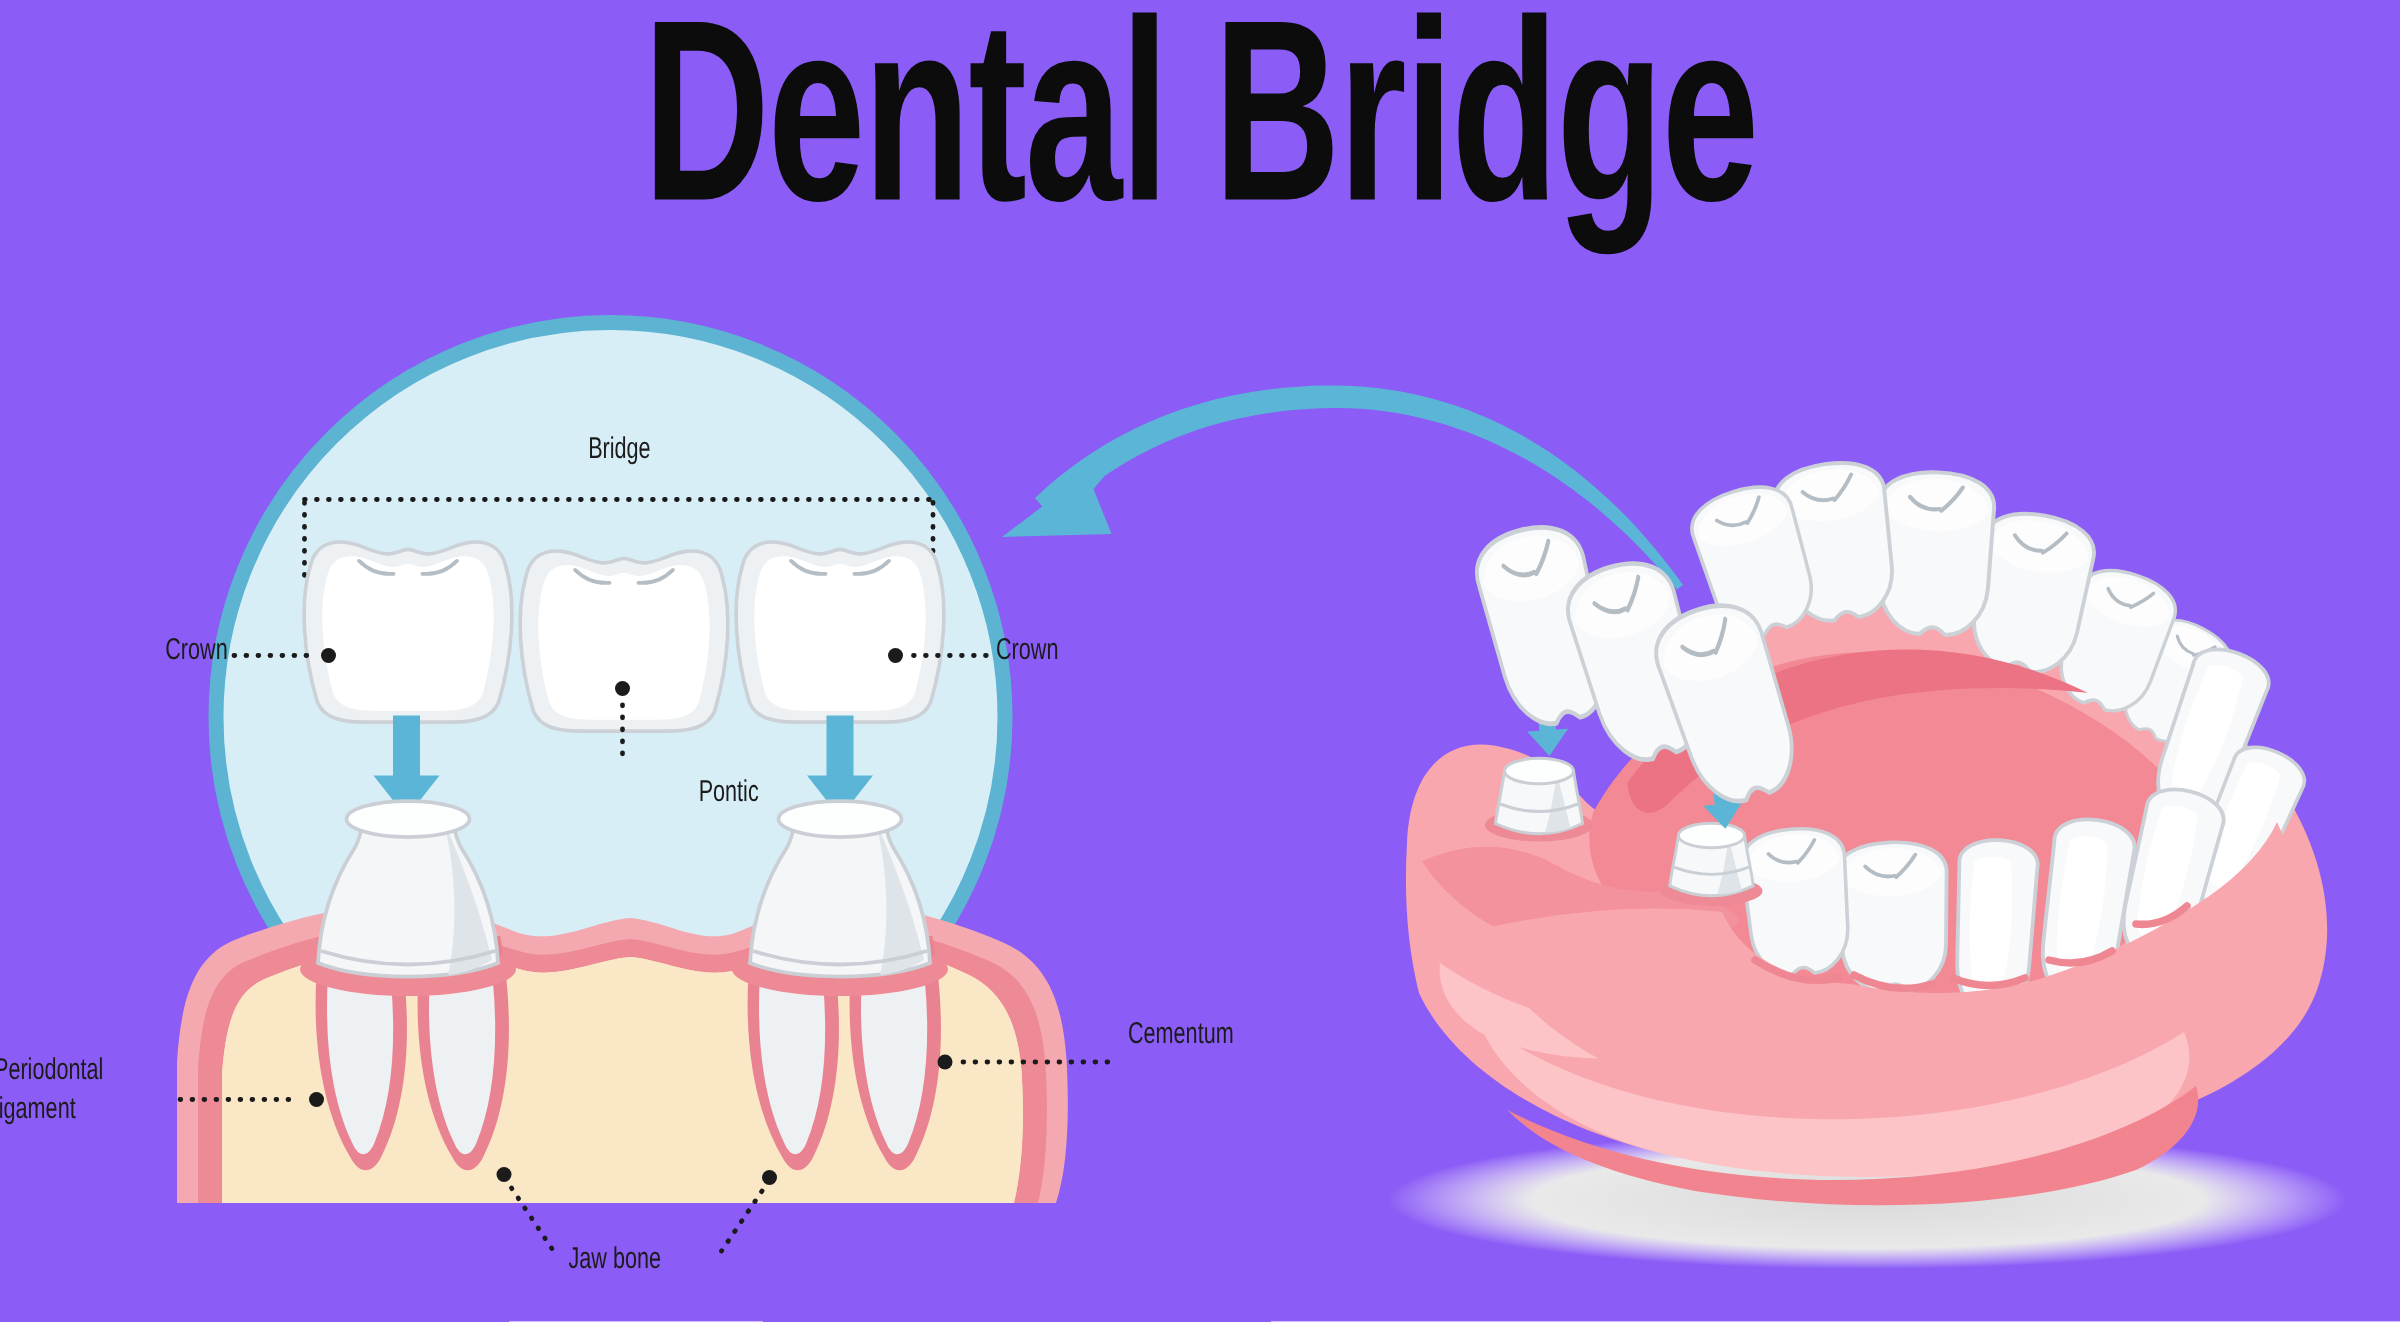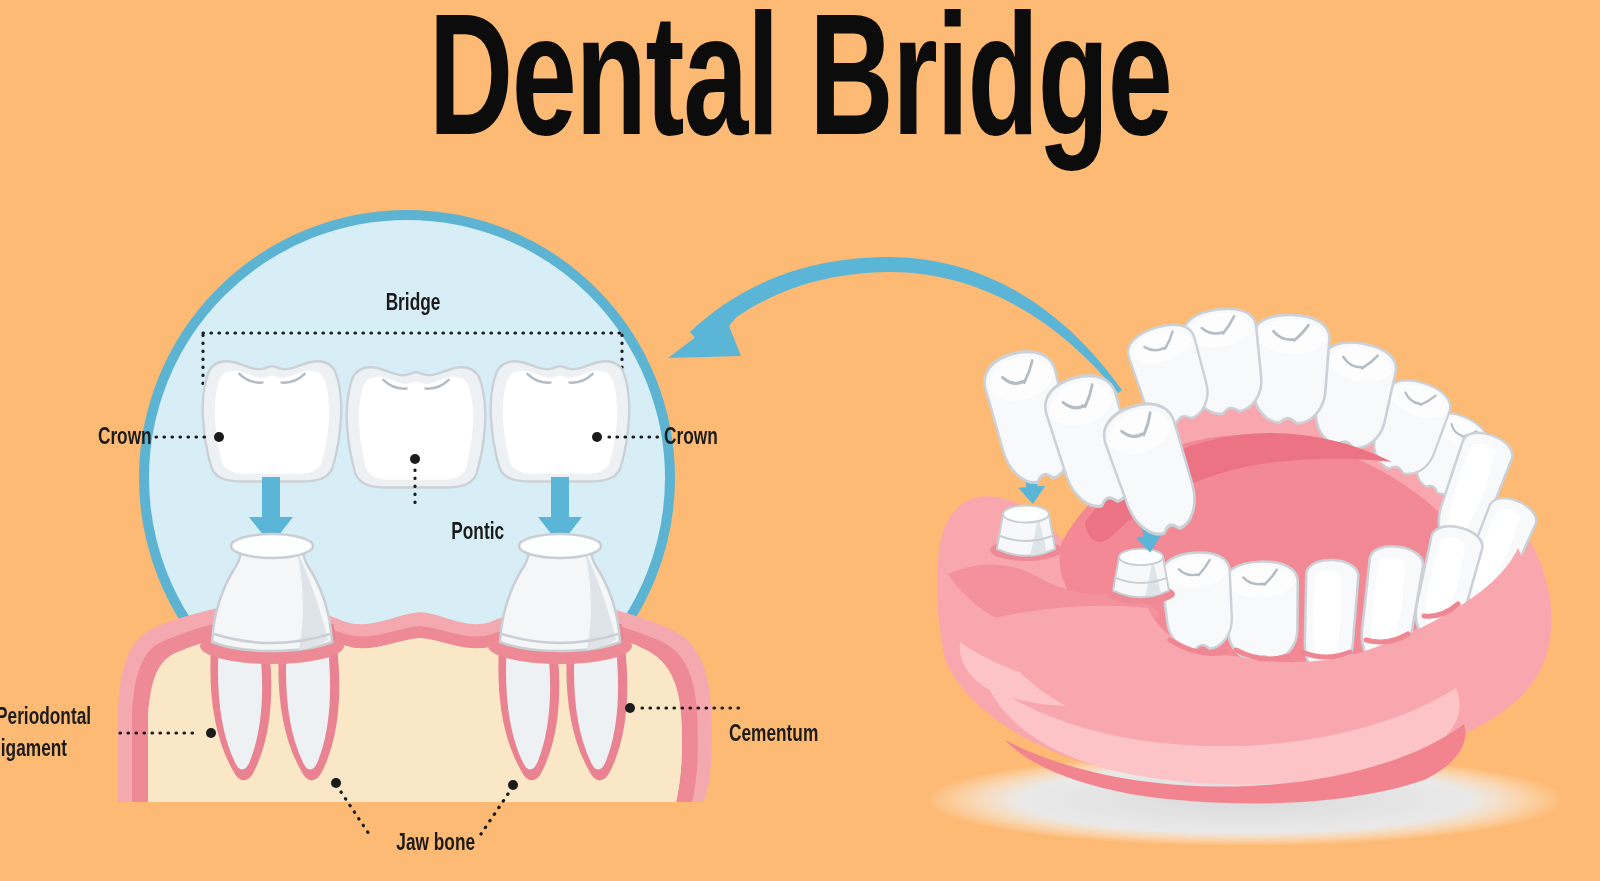--- a/index.html
+++ b/index.html
@@ -1,18 +1,18 @@
 <!DOCTYPE html>
 <html style="--ink: #1b1b1b; --accent: #5bb5d6; --circle_fill: #d8eef6; --circle_stroke: #5cb4d2; --gum: #f9a7ae; --gum_dark: #ee8a95; --gum_mid: #f3929d; --gum_light: #fcc4c7; --bone: #f9e7c6; --speckle: #c2a077; --speckle2: #b39167; --tooth: #ffffff; --tooth_shade: #e3e7ea; --tooth_outline: #cbd1d6;"><head>
 <meta charset="utf-8">
 <style>
   html,body{margin:0;padding:0;background:#ffffff;}
-  #stage{position:relative;width:1600px;height:881px;overflow:hidden;background:#fdba74;
+  #stage{position:relative;width:1600px;height:881px;overflow:hidden;background:#8b5cf6;
          font-family:"Liberation Sans","DejaVu Sans",sans-serif;}
-  .lbl{position:absolute;color:var(--ink);font-weight:bold;font-size:24px;line-height:1.32;white-space:nowrap;}
+  .lbl{position:absolute;color:var(--ink);font-weight:normal;font-size:20px;line-height:1.32;white-space:nowrap;}
   .lbl .sq{display:inline-block;transform:scaleX(.72);}
   .lbl.al-left .sq{transform-origin:left center;}
   .lbl.al-right .sq{transform-origin:right center;}
   .lbl.al-center .sq{transform-origin:center center;}
   #title{position:absolute;left:0;right:0;top:-24px;text-align:center;color:#0c0c0c;
          font-weight:bold;font-size:172px;line-height:1.15;}
   #title .sq{display:inline-block;transform:scaleX(.68);transform-origin:center top;letter-spacing:-2px;}
   svg{position:absolute;left:0;top:0;}
   .tw{fill:#f7f9fa;stroke:var(--tooth_outline);stroke-width:2.5;}
   .cr{stroke:#b4bcc4;stroke-width:2.6;fill:none;stroke-linecap:round;}
@@ -215,17 +215,17 @@
 
   <div class="lbl al-left" style="left:664px;top:420px;"><span class="sq">Crown</span></div>
 
   <div class="lbl al-center" style="left:314px;top:515px;width:200px;text-align:right;"><span class="sq">Pontic</span></div>
 
   <div class="lbl al-left" style="left:-4px;top:700px;">
     <span class="sq">Periodontal</span><br>
     <span class="sq">ligament</span>
   </div>
 
-  <div class="lbl al-left" style="left:729px;top:676px;margin-top:41px;"><span class="sq">Cementum</span></div>
-
-  <div class="lbl al-center" style="left:336px;top:826px;width:200px;text-align:center;"><span class="sq">Jaw bone</span></div>
+  <div class="lbl al-left" style="left:752px;top:676px;"><span class="sq">Cementum</span></div>
+
+  <div class="lbl al-center" style="left:310px;top:826px;width:200px;text-align:center;"><span class="sq">Jaw bone</span></div>
 
 </div>
 
 </body></html>

